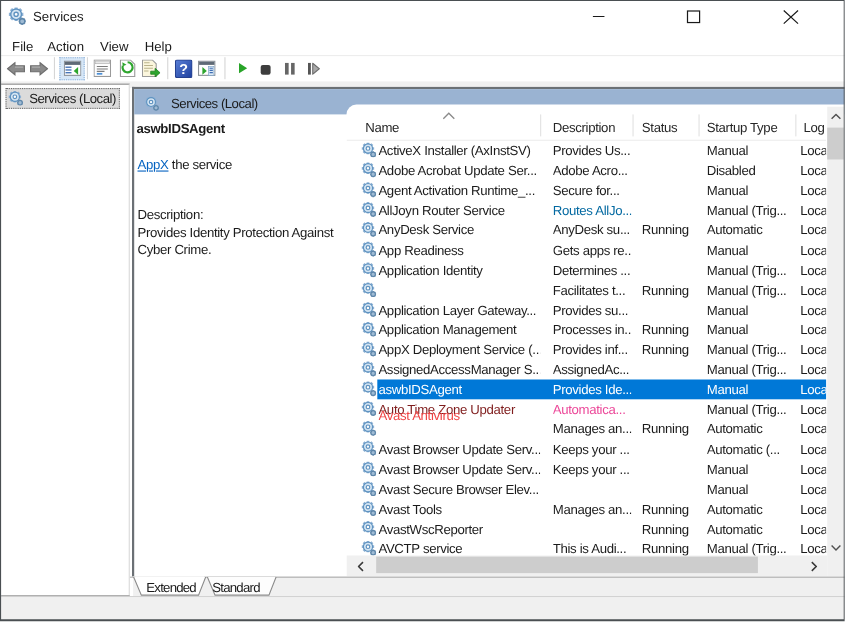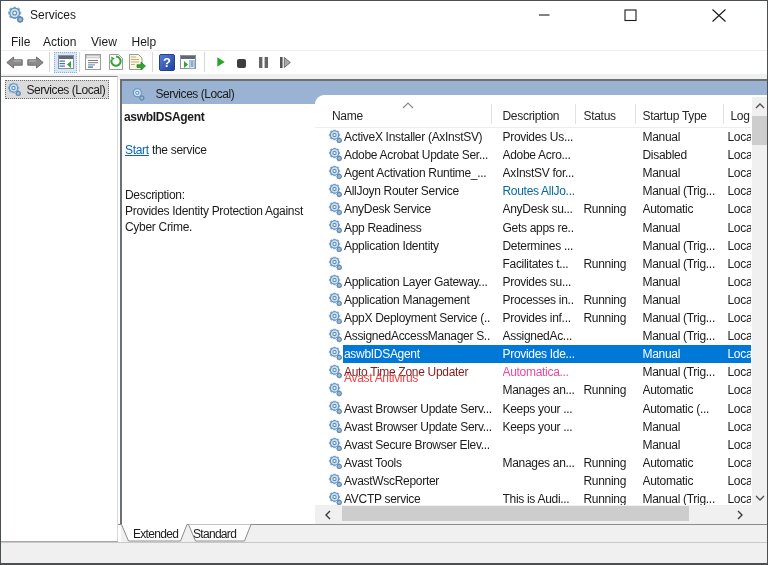--- a/index.html
+++ b/index.html
@@ -125,21 +125,21 @@
 </g>
 <circle cx="7.2" cy="6.6" r="4.6" fill="#d3e4f2" stroke="#5f93c1" stroke-width="1.2"></circle>
 <circle cx="7.2" cy="6.6" r="1.8" fill="#fdfdfd" stroke="#5f93c1" stroke-width="1.2"></circle>
 <g stroke="#7396b6" stroke-width="1.7" fill="none">
 <path d="M12.4 9.5v1.3M12.4 14.4v1.3M9.3 12.6h1.3M14.2 12.6h1.3M10.2 10.4l.95.95M13.65 13.85l.95.95M14.6 10.4l-.95.95M11.15 13.85l-.95.95"></path>
 </g>
 <circle cx="12.4" cy="12.6" r="2.2" fill="#9fbbd4" stroke="#5c85a9" stroke-width="1.1"></circle>
 </svg>
 <div class="abs" style="left:155.5px;top:86.5px;letter-spacing:-0.45px">Services (Local)</div>
 <div class="abs" style="left:124px;top:110px;font-weight:bold;letter-spacing:-0.3px">aswbIDSAgent</div>
-<div class="abs" style="left:125px;top:143px;letter-spacing:-0.3px"><span style="color:#0563c1;text-decoration:underline">Start</span> the service</div>
+<div class="abs" style="left:125px;top:143px;letter-spacing:-0.3px"><span style="color:#0563c1;text-decoration:underline">AppX</span> the service</div>
 <div class="abs" style="left:125px;top:187px;line-height:16px;letter-spacing:-0.3px">Description:<br>Provides Identity Protection Against<br>Cyber Crime.</div>
 <div class="abs" style="left:315px;top:95px;width:453px;height:429px;background:#fff;border-top-left-radius:9px;overflow:hidden" id="lv">
 <div class="abs nw" style="left:17px;top:14px;color:#262626">Name</div>
 <svg class="abs" style="left:86px;top:6px" width="14" height="9" viewBox="0 0 14 9">
       <path d="M2 7 L7 2 L12 7" fill="none" stroke="#8a8a8a" stroke-width="1.2"></path>
     </svg>
 <div class="abs nw" style="left:187.5px;top:14px;color:#262626">Description</div>
 <div class="abs nw" style="left:268.5px;top:14px;color:#262626">Status</div>
 <div class="abs nw" style="left:327.5px;top:14px;color:#262626">Startup Type</div>
 <div class="abs nw" style="left:415.5px;top:14px;color:#262626">Log</div>
@@ -185,21 +185,21 @@
 <path d="M7.2 0.8v2.4M7.2 9.9v2.4M1 6.6h2.4M11 6.6h2.4M2.8 2.2l1.7 1.7M9.9 9.3l1.7 1.7M11.6 2.2L9.9 3.9M4.5 9.3l-1.7 1.7"></path>
 </g>
 <circle cx="7.2" cy="6.6" r="4.6" fill="#d3e4f2" stroke="#5f93c1" stroke-width="1.2"></circle>
 <circle cx="7.2" cy="6.6" r="1.8" fill="#fdfdfd" stroke="#5f93c1" stroke-width="1.2"></circle>
 <g stroke="#7396b6" stroke-width="1.7" fill="none">
 <path d="M12.4 9.5v1.3M12.4 14.4v1.3M9.3 12.6h1.3M14.2 12.6h1.3M10.2 10.4l.95.95M13.65 13.85l.95.95M14.6 10.4l-.95.95M11.15 13.85l-.95.95"></path>
 </g>
 <circle cx="12.4" cy="12.6" r="2.2" fill="#9fbbd4" stroke="#5c85a9" stroke-width="1.1"></circle>
 </svg>
 <div class="abs nw" style="left:29px;top:71.2px;width:147px;color:#1b1b1b">Agent Activation Runtime_...</div>
-<div class="abs nw" style="left:187.5px;top:71.2px;width:71.5px;color:#1b1b1b">AxInstSV for...</div>
+<div class="abs nw" style="left:187.5px;top:71.2px;width:71.5px;color:#1b1b1b">Secure for...</div>
 <div class="abs nw" style="left:268.5px;top:71.2px;width:56px;color:#1b1b1b"></div>
 <div class="abs nw" style="left:327.5px;top:71.2px;width:79px;color:#1b1b1b">Manual</div>
 <div class="abs nw" style="left:412.5px;top:71.2px;width:23px;color:#1b1b1b">Local Sy</div>
 <svg class="abs" style="left:12.5px;top:88.20000000000002px" width="14.5" height="14.5" viewBox="0 0 16 16">
 <g stroke="#8fb2d4" stroke-width="2.7" fill="none">
 <path d="M7.2 0.8v2.4M7.2 9.9v2.4M1 6.6h2.4M11 6.6h2.4M2.8 2.2l1.7 1.7M9.9 9.3l1.7 1.7M11.6 2.2L9.9 3.9M4.5 9.3l-1.7 1.7"></path>
 </g>
 <circle cx="7.2" cy="6.6" r="4.6" fill="#d3e4f2" stroke="#5f93c1" stroke-width="1.2"></circle>
 <circle cx="7.2" cy="6.6" r="1.8" fill="#fdfdfd" stroke="#5f93c1" stroke-width="1.2"></circle>
 <g stroke="#7396b6" stroke-width="1.7" fill="none">

